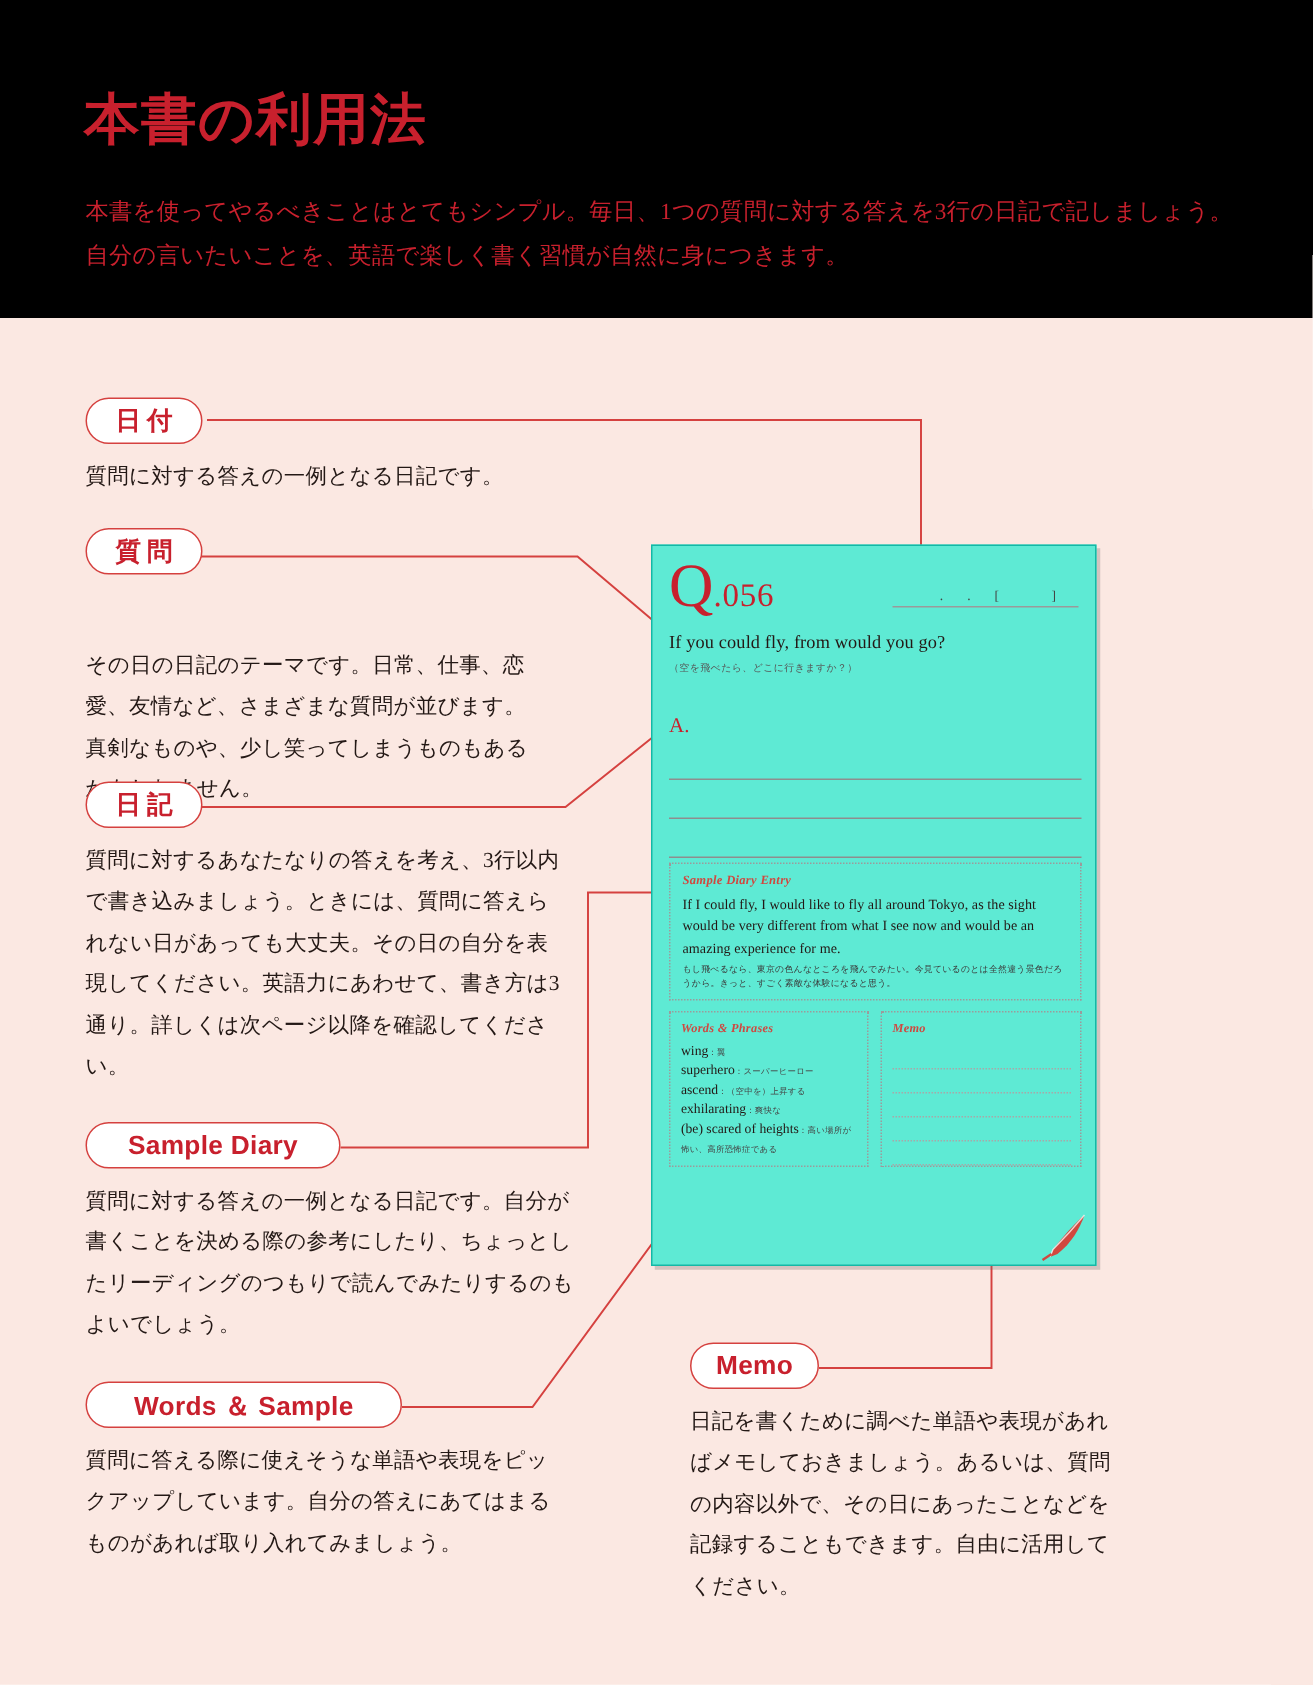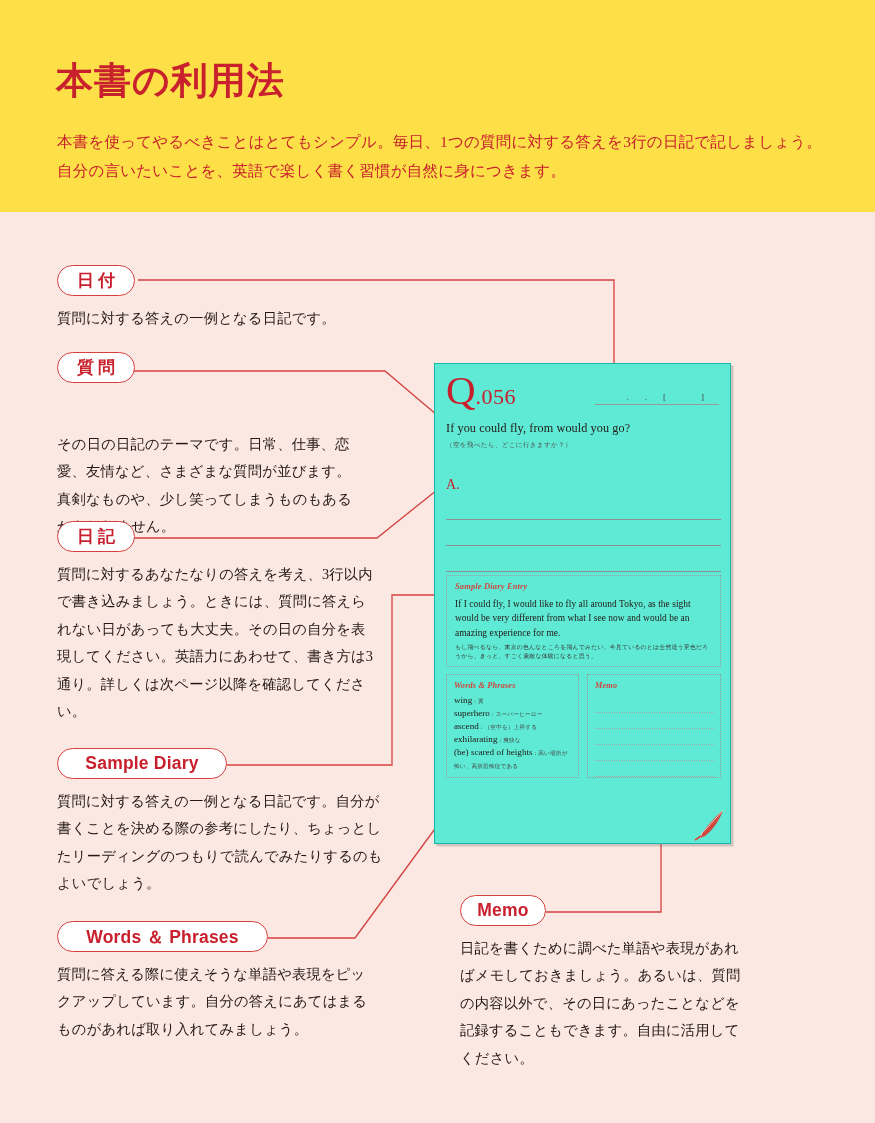--- a/index.html
+++ b/index.html
@@ -13,21 +13,21 @@
     font-family: "Liberation Serif", "DejaVu Serif", serif;
     position: relative;
     overflow: hidden;
   }
 
   
   .header {
     position: absolute;
     left: 0; top: 0;
     width: 875px; height: 212px;
-    background: #fde047;
+    background: #000000;
   }
   .page-title {
     position: absolute;
     left: 56px; top: 62px;
     font-size: 37px;
     font-weight: bold;
     color: #c8202d;
     letter-spacing: 1px;
     line-height: 1;
   }
@@ -277,21 +277,21 @@
 
 <div class="pill jp" style="left:57px; top:352px; width:78px;">質問</div>
 <div class="desc" style="left:57px; top:392px; width:308px;margin-top:39px;">その日の日記のテーマです。日常、仕事、恋愛、友情など、さまざまな質問が並びます。真剣なものや、少し笑ってしまうものもあるかもしれません。</div>
 
 <div class="pill jp" style="left:57px; top:521px; width:78px;">日記</div>
 <div class="desc" style="left:57px; top:561px; width:320px;">質問に対するあなたなりの答えを考え、3行以内で書き込みましょう。ときには、質問に答えられない日があっても大丈夫。その日の自分を表現してください。英語力にあわせて、書き方は3通り。詳しくは次ページ以降を確認してください。</div>
 
 <div class="pill en" style="left:57px; top:748px; width:170px;">Sample Diary</div>
 <div class="desc" style="left:57px; top:788px; width:330px;">質問に対する答えの一例となる日記です。自分が書くことを決める際の参考にしたり、ちょっとしたリーディングのつもりで読んでみたりするのもよいでしょう。</div>
 
-<div class="pill en" style="left:57px; top:921px; width:211px;">Words ＆ Phrases</div>
+<div class="pill en" style="left:57px; top:921px; width:211px;">Words ＆ Sample</div>
 <div class="desc" style="left:57px; top:961px; width:322px;">質問に答える際に使えそうな単語や表現をピックアップしています。自分の答えにあてはまるものがあれば取り入れてみましょう。</div>
 
 <div class="pill en" style="left:460px; top:895px; width:86px;">Memo</div>
 <div class="desc" style="left:460px; top:935px; width:292px;">日記を書くために調べた単語や表現があればメモしておきましょう。あるいは、質問の内容以外で、その日にあったことなどを記録することもできます。自由に活用してください。</div>
 
 <div class="mock">
 
   <div class="mock-q">
     <span class="qmark">Q</span><span class="qnum">.056</span>
   </div>

